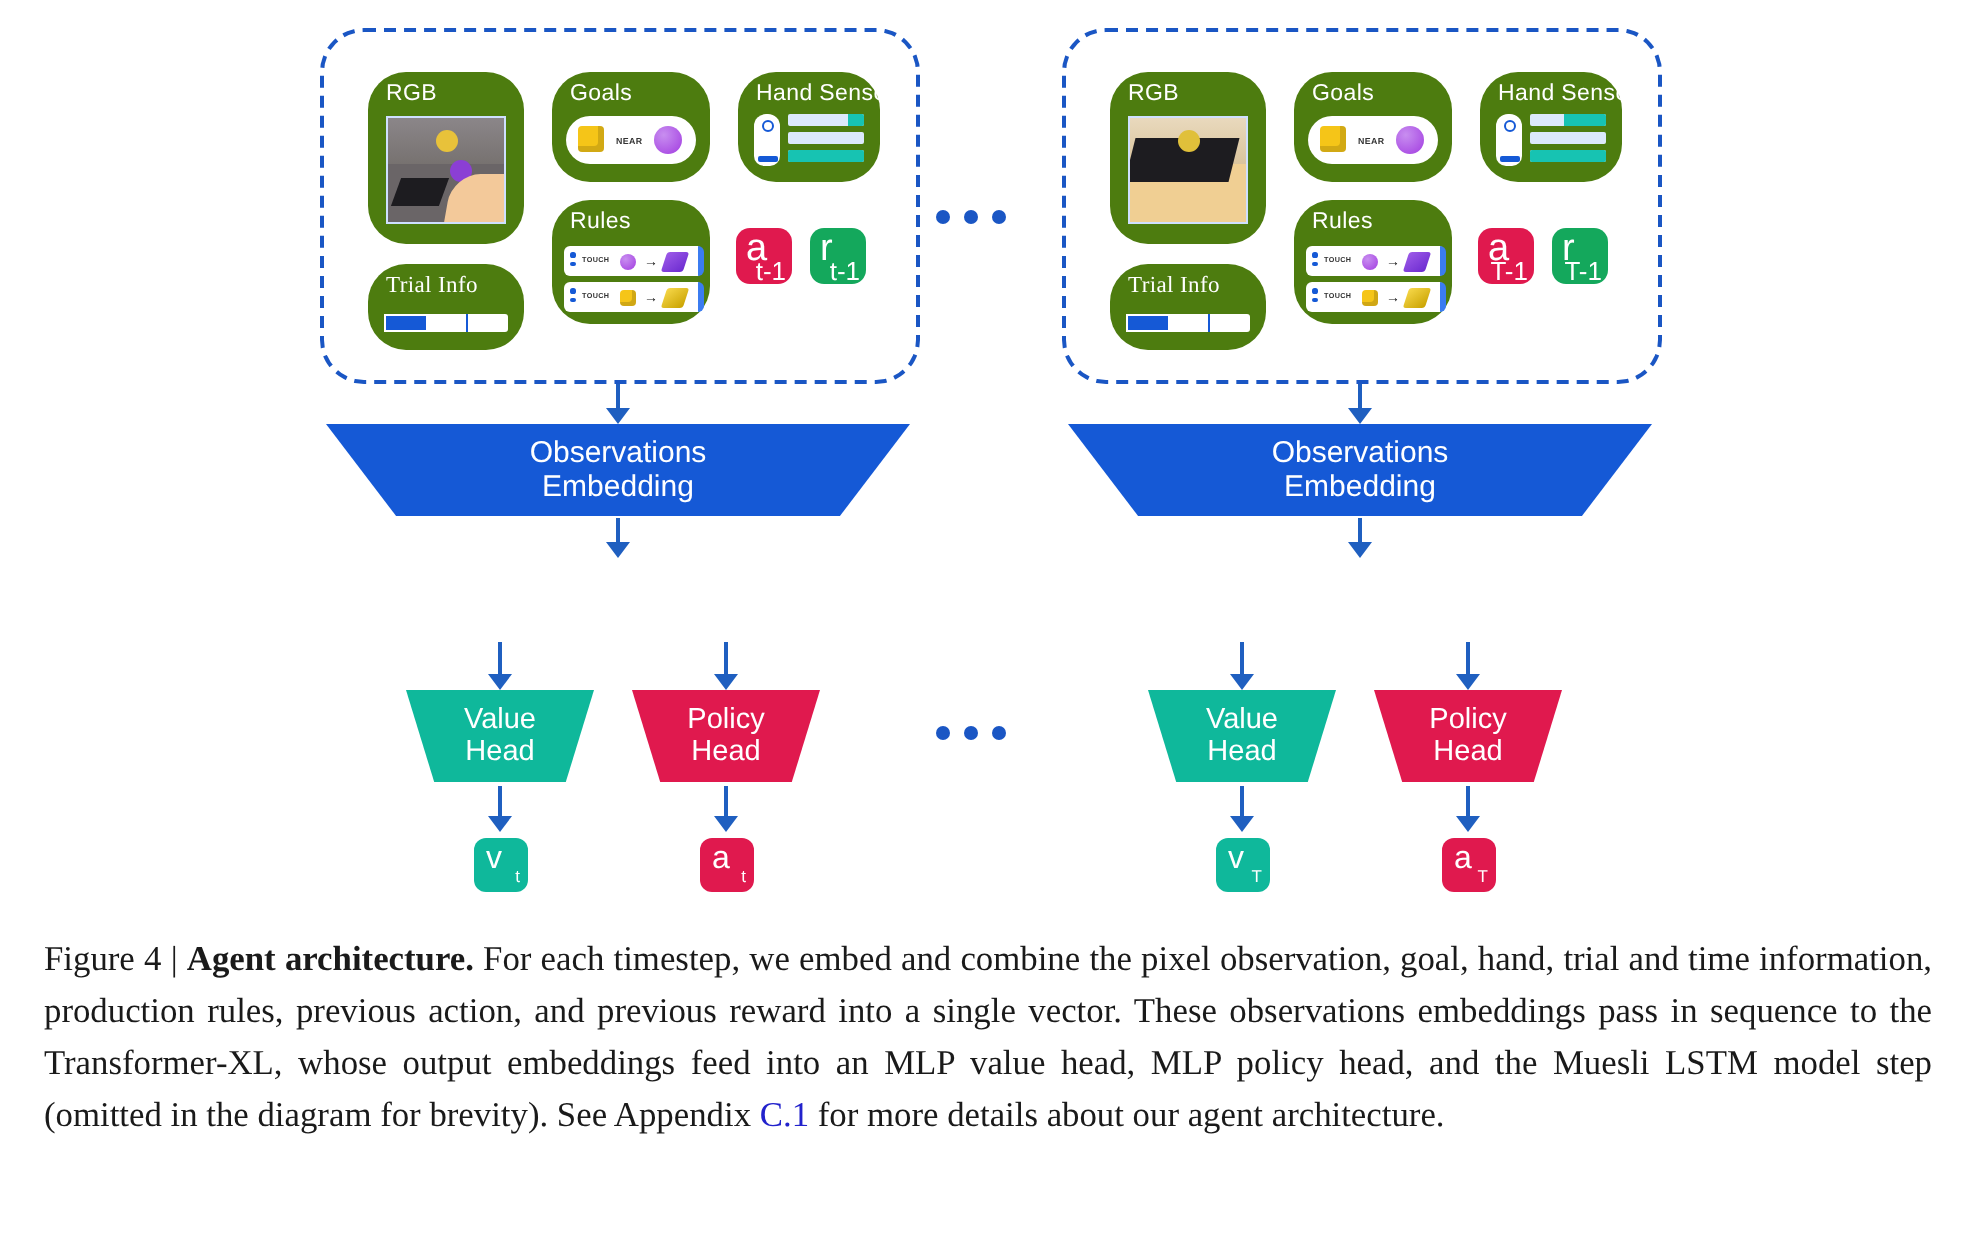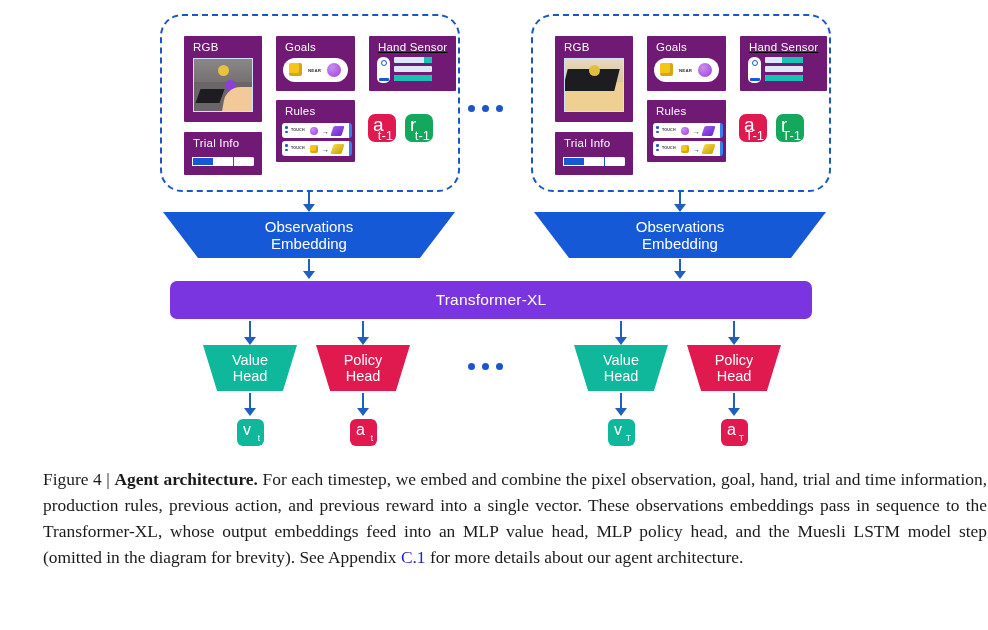--- a/index.html
+++ b/index.html
@@ -12,21 +12,21 @@
 
   
   .tsgroup{
     position:absolute;top:14px;width:300px;height:178px;
     border:2.5px dashed #1a56c4;border-radius:22px;box-sizing:border-box;
   }
   .tsgroup.left{left:160px;}
   .tsgroup.right{left:531px;}
 
   .panel{
-    position:absolute;background:#701a75;border-radius:1px;
+    position:absolute;background:#4d7c0f;border-radius:19px;
     box-sizing:border-box;
   }
   .panel-title{
     color:#ffffff;font-size:11.5px;letter-spacing:.2px;
     padding:5px 0 0 9px;line-height:13px;white-space:nowrap;
   }
 
   
   .p-rgb{left:22px;top:20px;width:78px;height:86px;}
   .rgb-img{
@@ -50,36 +50,36 @@
     position:absolute;width:13px;height:13px;background:#f5c518;
     border-radius:2px;box-shadow:inset -3px -3px 0 rgba(0,0,0,.14);
   }
   .sphere{position:absolute;width:14px;height:14px;border-radius:50%;}
   .near-txt{
     position:absolute;font-size:4.4px;font-weight:bold;color:#333;
     letter-spacing:.2px;
   }
 
   
-  .p-hand{left:207px;top:20px;width:87px;height:55px;text-decoration:underline;}
+  .p-hand{left:207px;top:20px;width:71px;height:55px;}
   .grip{
     position:absolute;left:8px;top:21px;width:13px;height:26px;
     background:#ffffff;border-radius:6px 6px 5px 5px;
   }
   .grip-dot{
     position:absolute;left:3.5px;top:3px;width:6px;height:6px;
     border-radius:50%;border:1.6px solid #1559d6;box-sizing:border-box;
   }
   .grip-jaw{position:absolute;left:1.5px;bottom:2.5px;width:10px;height:2.5px;background:#1559d6;border-radius:1px;}
   .hbars{position:absolute;left:25px;top:21px;width:38px;}
   .hbar{height:5.5px;margin-bottom:3.5px;background:#dce9fb;border-radius:1px;position:relative;overflow:hidden;}
   .hbar i{position:absolute;right:0;top:0;height:100%;background:#17c3b2;display:block;}
 
   
-  .p-trial{left:22px;top:116px;width:78px;height:43px;}
+  .p-trial{left:22px;top:116px;width:78px;height:43px;font-family:Liberation Serif, serif;}
   .trialbar{
     position:absolute;left:8px;top:25px;width:62px;height:9px;
     background:#ffffff;border-radius:1.5px;display:flex;
   }
   .trialbar span{flex:1;border-right:1.5px solid #1559d6;}
   .trialbar span:last-child{border-right:none;}
   .trialbar span.active{background:#1559d6;border:1.5px solid #ffffff;box-sizing:border-box;}
 
   
   .p-rules{left:114px;top:84px;width:79px;height:62px;}
@@ -147,21 +147,21 @@
   .o-v{background:#0fb89b;}
   .o-a{background:#e0194e;}
 
   .dots{position:absolute;display:flex;gap:7px;}
   .dots i{width:7px;height:7px;border-radius:50%;background:#1a56c4;display:block;}
 
   
   .caption{
     position:absolute;left:22px;top:466px;width:944px;
     font-family:"Liberation Serif",serif;font-size:17.4px;line-height:26px;
-    color:#1a1a1a;text-align:justify;margin-left:21px;
+    color:#1a1a1a;text-align:justify;
   }
   .caption b{font-weight:bold;}
   .caption .lnk{color:#2222cc;}
 </style>
 </head>
 <body>
 
 <div class="figure">
 
   <div class="tsgroup left">
@@ -354,21 +354,20 @@
       <span>Observations</span><br>
       <span>Embedding</span>
     </span>
   </div>
 
   <div class="arr" style="left:308px;top:259px;height:14px;"></div>
   <div class="arrhead" style="left:303px;top:271px;"></div>
   <div class="arr" style="left:679px;top:259px;height:14px;"></div>
   <div class="arrhead" style="left:674px;top:271px;"></div>
 
-  <div class="txl">Transformer-XL</div>
 
   <div class="arr" style="left:249px;top:321px;height:18px;"></div>
   <div class="arrhead" style="left:244px;top:337px;"></div>
   <div class="arr" style="left:362px;top:321px;height:18px;"></div>
   <div class="arrhead" style="left:357px;top:337px;"></div>
   <div class="arr" style="left:620px;top:321px;height:18px;"></div>
   <div class="arrhead" style="left:615px;top:337px;"></div>
   <div class="arr" style="left:733px;top:321px;height:18px;"></div>
   <div class="arrhead" style="left:728px;top:337px;"></div>
 

